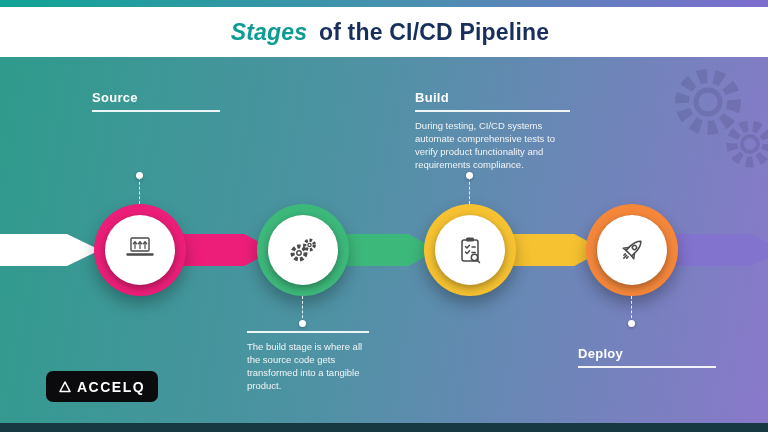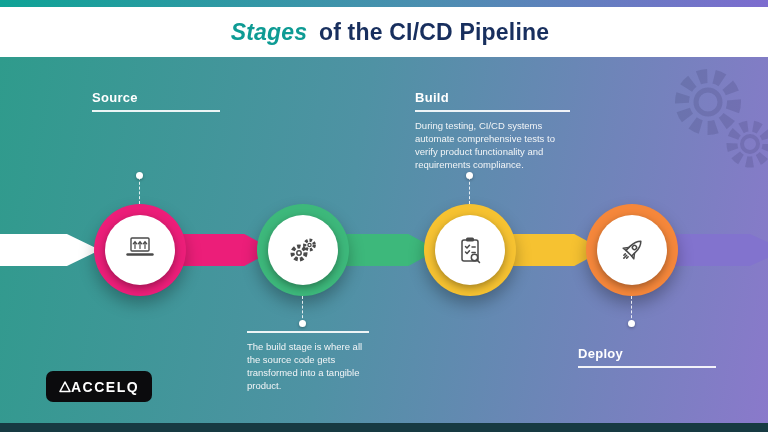--- a/index.html
+++ b/index.html
@@ -43,21 +43,21 @@
   .connector { position:absolute; width:0; border-left:1.5px dashed rgba(255,255,255,.85); z-index:2; }
   .cdot { position:absolute; width:7px; height:7px; border-radius:50%; background:#fff;
           box-shadow:0 1px 3px rgba(0,0,0,.3); z-index:2; }
 
   .stage-text { position:absolute; color:#fff; z-index:2; }
   .stage-text h2 { font-size:13px; font-weight:700; letter-spacing:.3px; margin-bottom:5px; }
   .stage-text .rule { height:1.5px; background:rgba(255,255,255,.9); margin-bottom:7px; }
   .stage-text p { font-size:9.5px; line-height:1.38; color:#f2f5f7; }
 
   .logo { position:absolute; left:46px; top:371px; height:31px; padding:0 13px;
-          background:#0b0b0d; border-radius:7px; display:flex; align-items:center; gap:0; z-index:3; }
+          background:#0b0b0d; border-radius:7px; display:flex; align-items:center; gap:6px; z-index:3; }
   .logo .txt { color:#fff; font-weight:700; font-size:14px; letter-spacing:1.5px; }
 </style>
 </head>
 <body>
 
 <div class="canvas">
 
   <div class="top-strip"></div>
 
   <header class="header">

